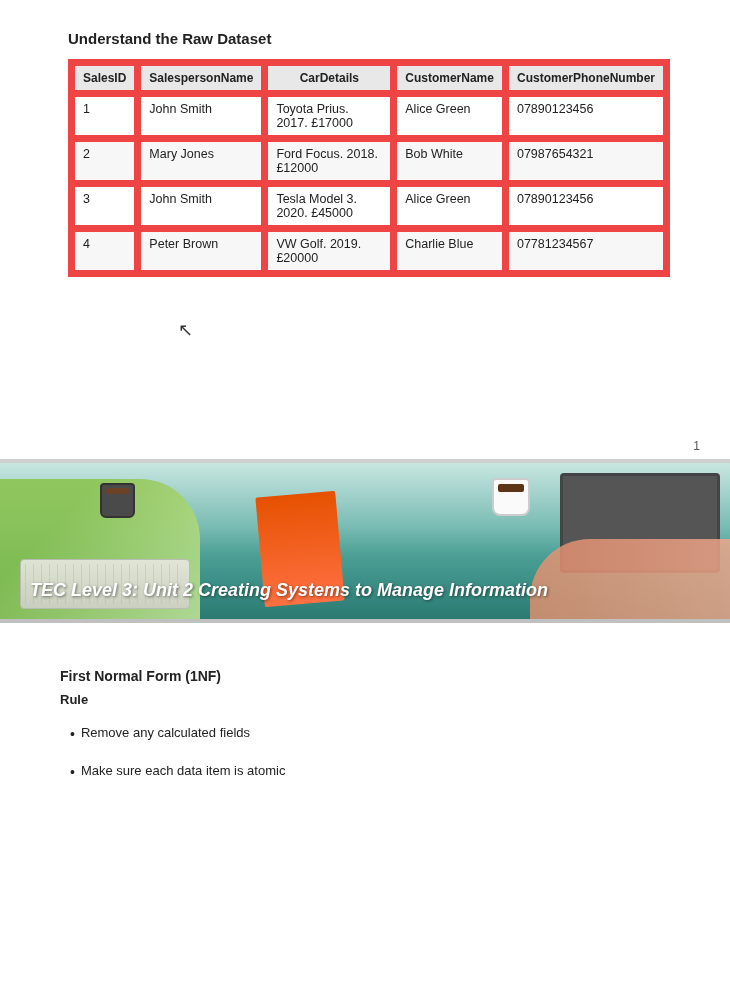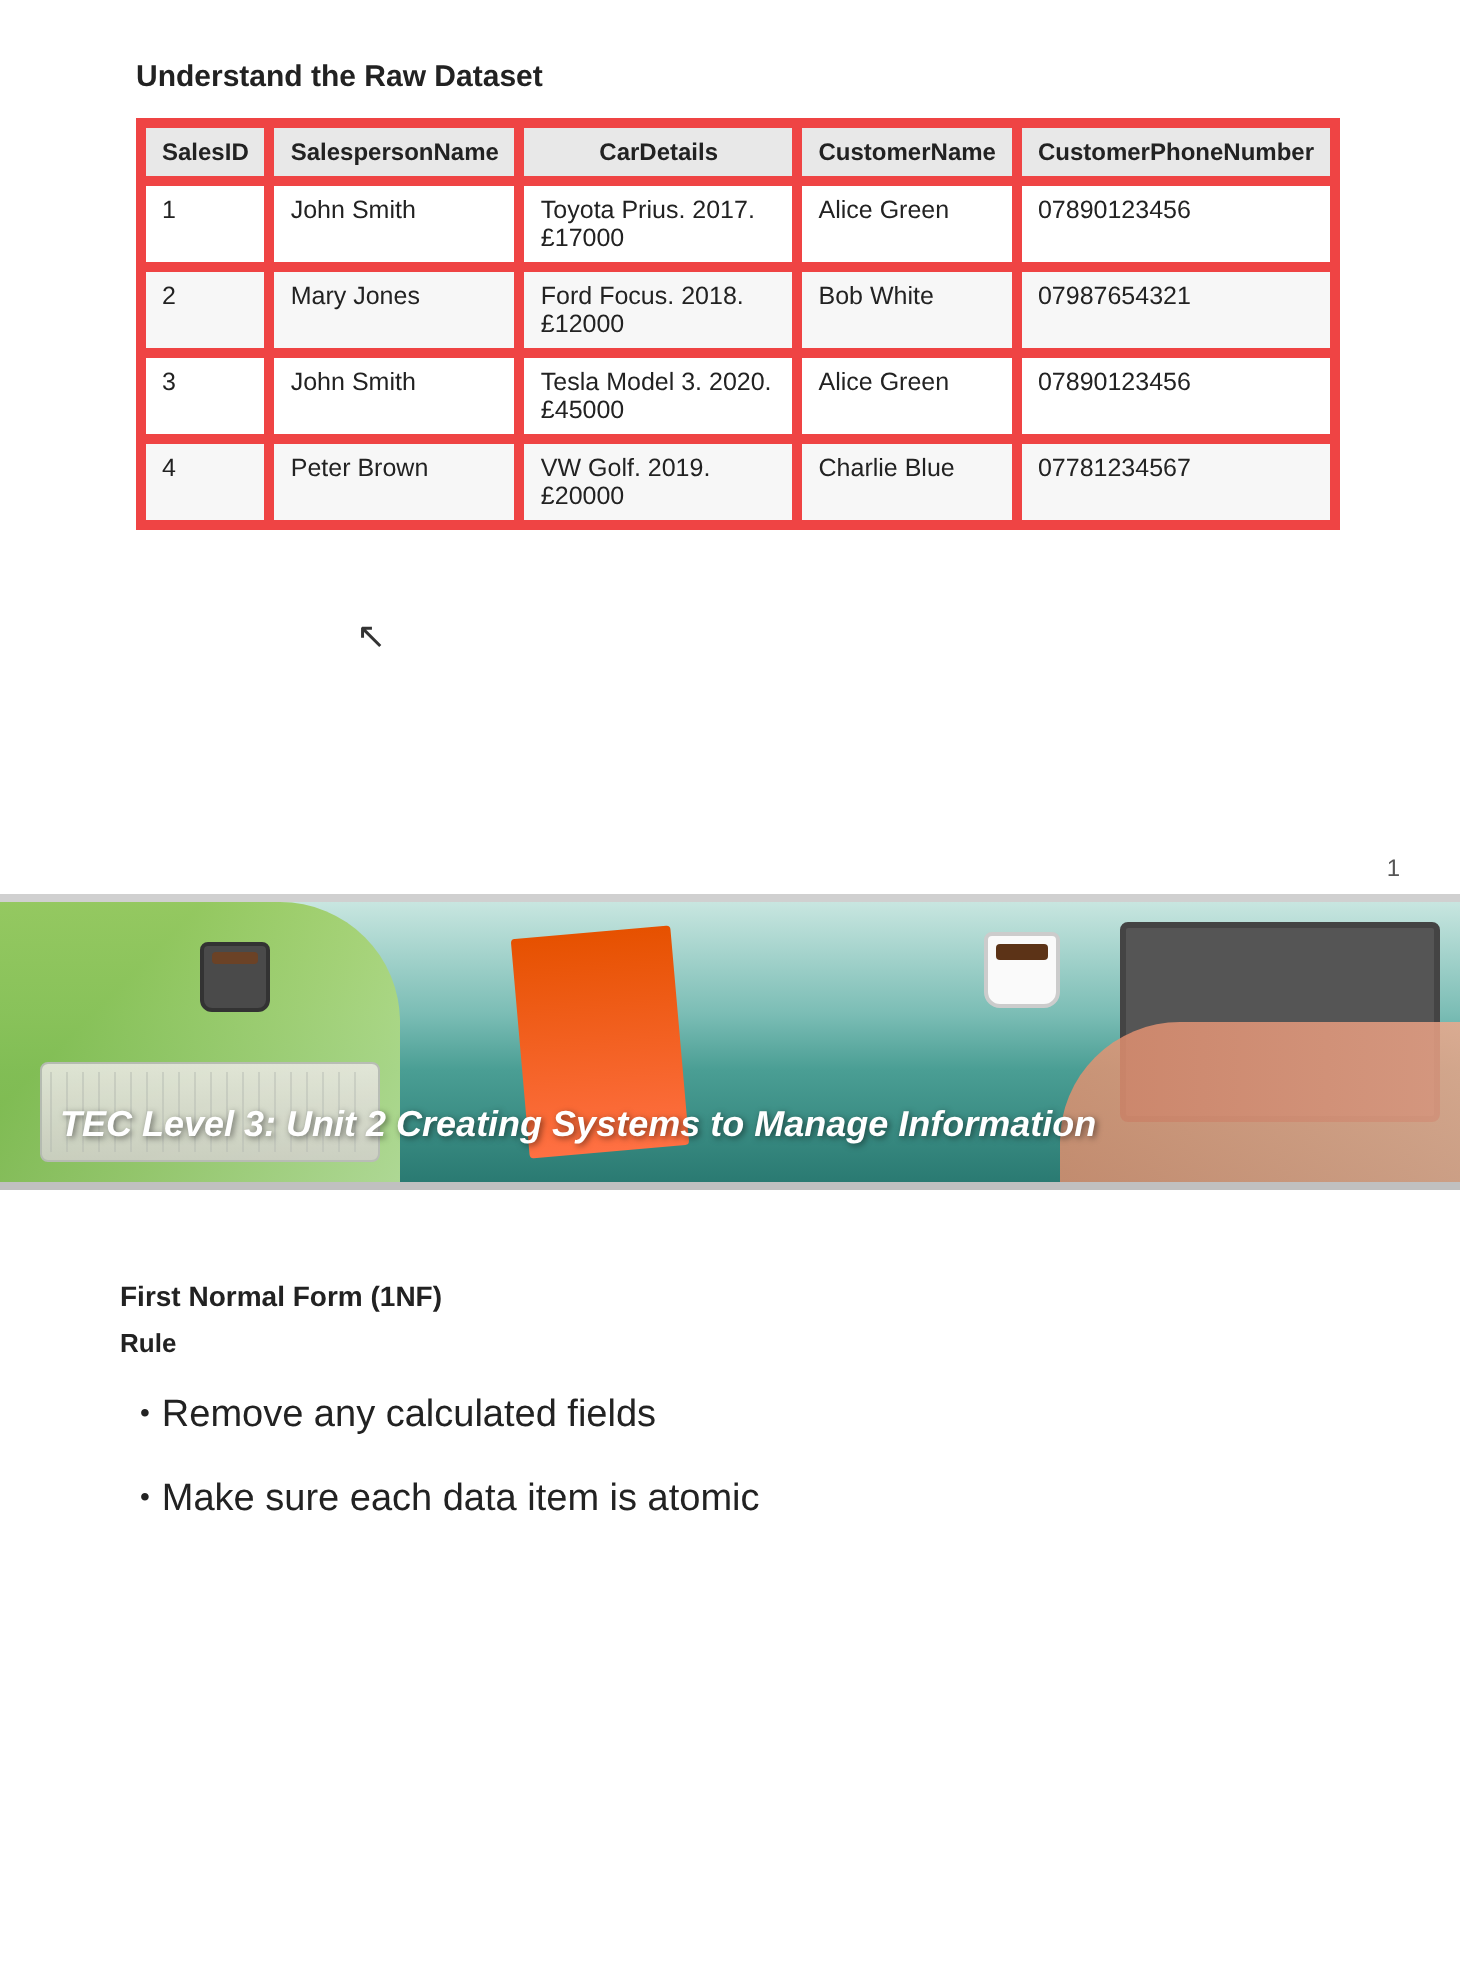--- a/index.html
+++ b/index.html
@@ -23,21 +23,21 @@
     }
 
     
     .data-table {
       width: 100%;
       border-collapse: collapse;
       margin-bottom: 22px;
       font-size: 12.5px;
     }
     .data-table th, .data-table td {
-      border: 5px solid #ef4444;
+      border: 7px solid #ef4444;
       padding: 5px 8px;
       vertical-align: top;
       margin-left: 15px;
     }
     .data-table thead tr {
       background: #e8e8e8;
     }
     .data-table th {
       font-weight: bold;
       font-size: 12px;
@@ -69,21 +69,21 @@
       text-align: right;
       padding-right: 30px;
       padding-bottom: 6px;
       font-size: 12px;
       color: #555;
     }
 
     
     .banner {
       width: 100%;
-      height: 140px;
+      height: 156px;
       background: linear-gradient(to bottom, #c8e6e0 0%, #7bbdb5 40%, #4a9e94 60%, #2a7a72 100%);
       position: relative;
       overflow: hidden;
       display: flex;
       align-items: flex-end;
       padding-bottom: 10px;
     }
 
     
     .desk-items {
@@ -239,21 +239,21 @@
       font-weight: bold;
       margin-bottom: 8px;
     }
 
     .rule-list {
       list-style: none;
       padding-left: 10px;
     }
     .rule-list li {
       padding: 2px 0;
-      font-size: 19px;
+      font-size: 13px;
       display: flex;
       align-items: flex-start;
       gap: 6px;
       margin-top: 16px;
     }
     .rule-list li::before {
       content: '•';
       font-size: 14px;
       line-height: 1.3;
     }

